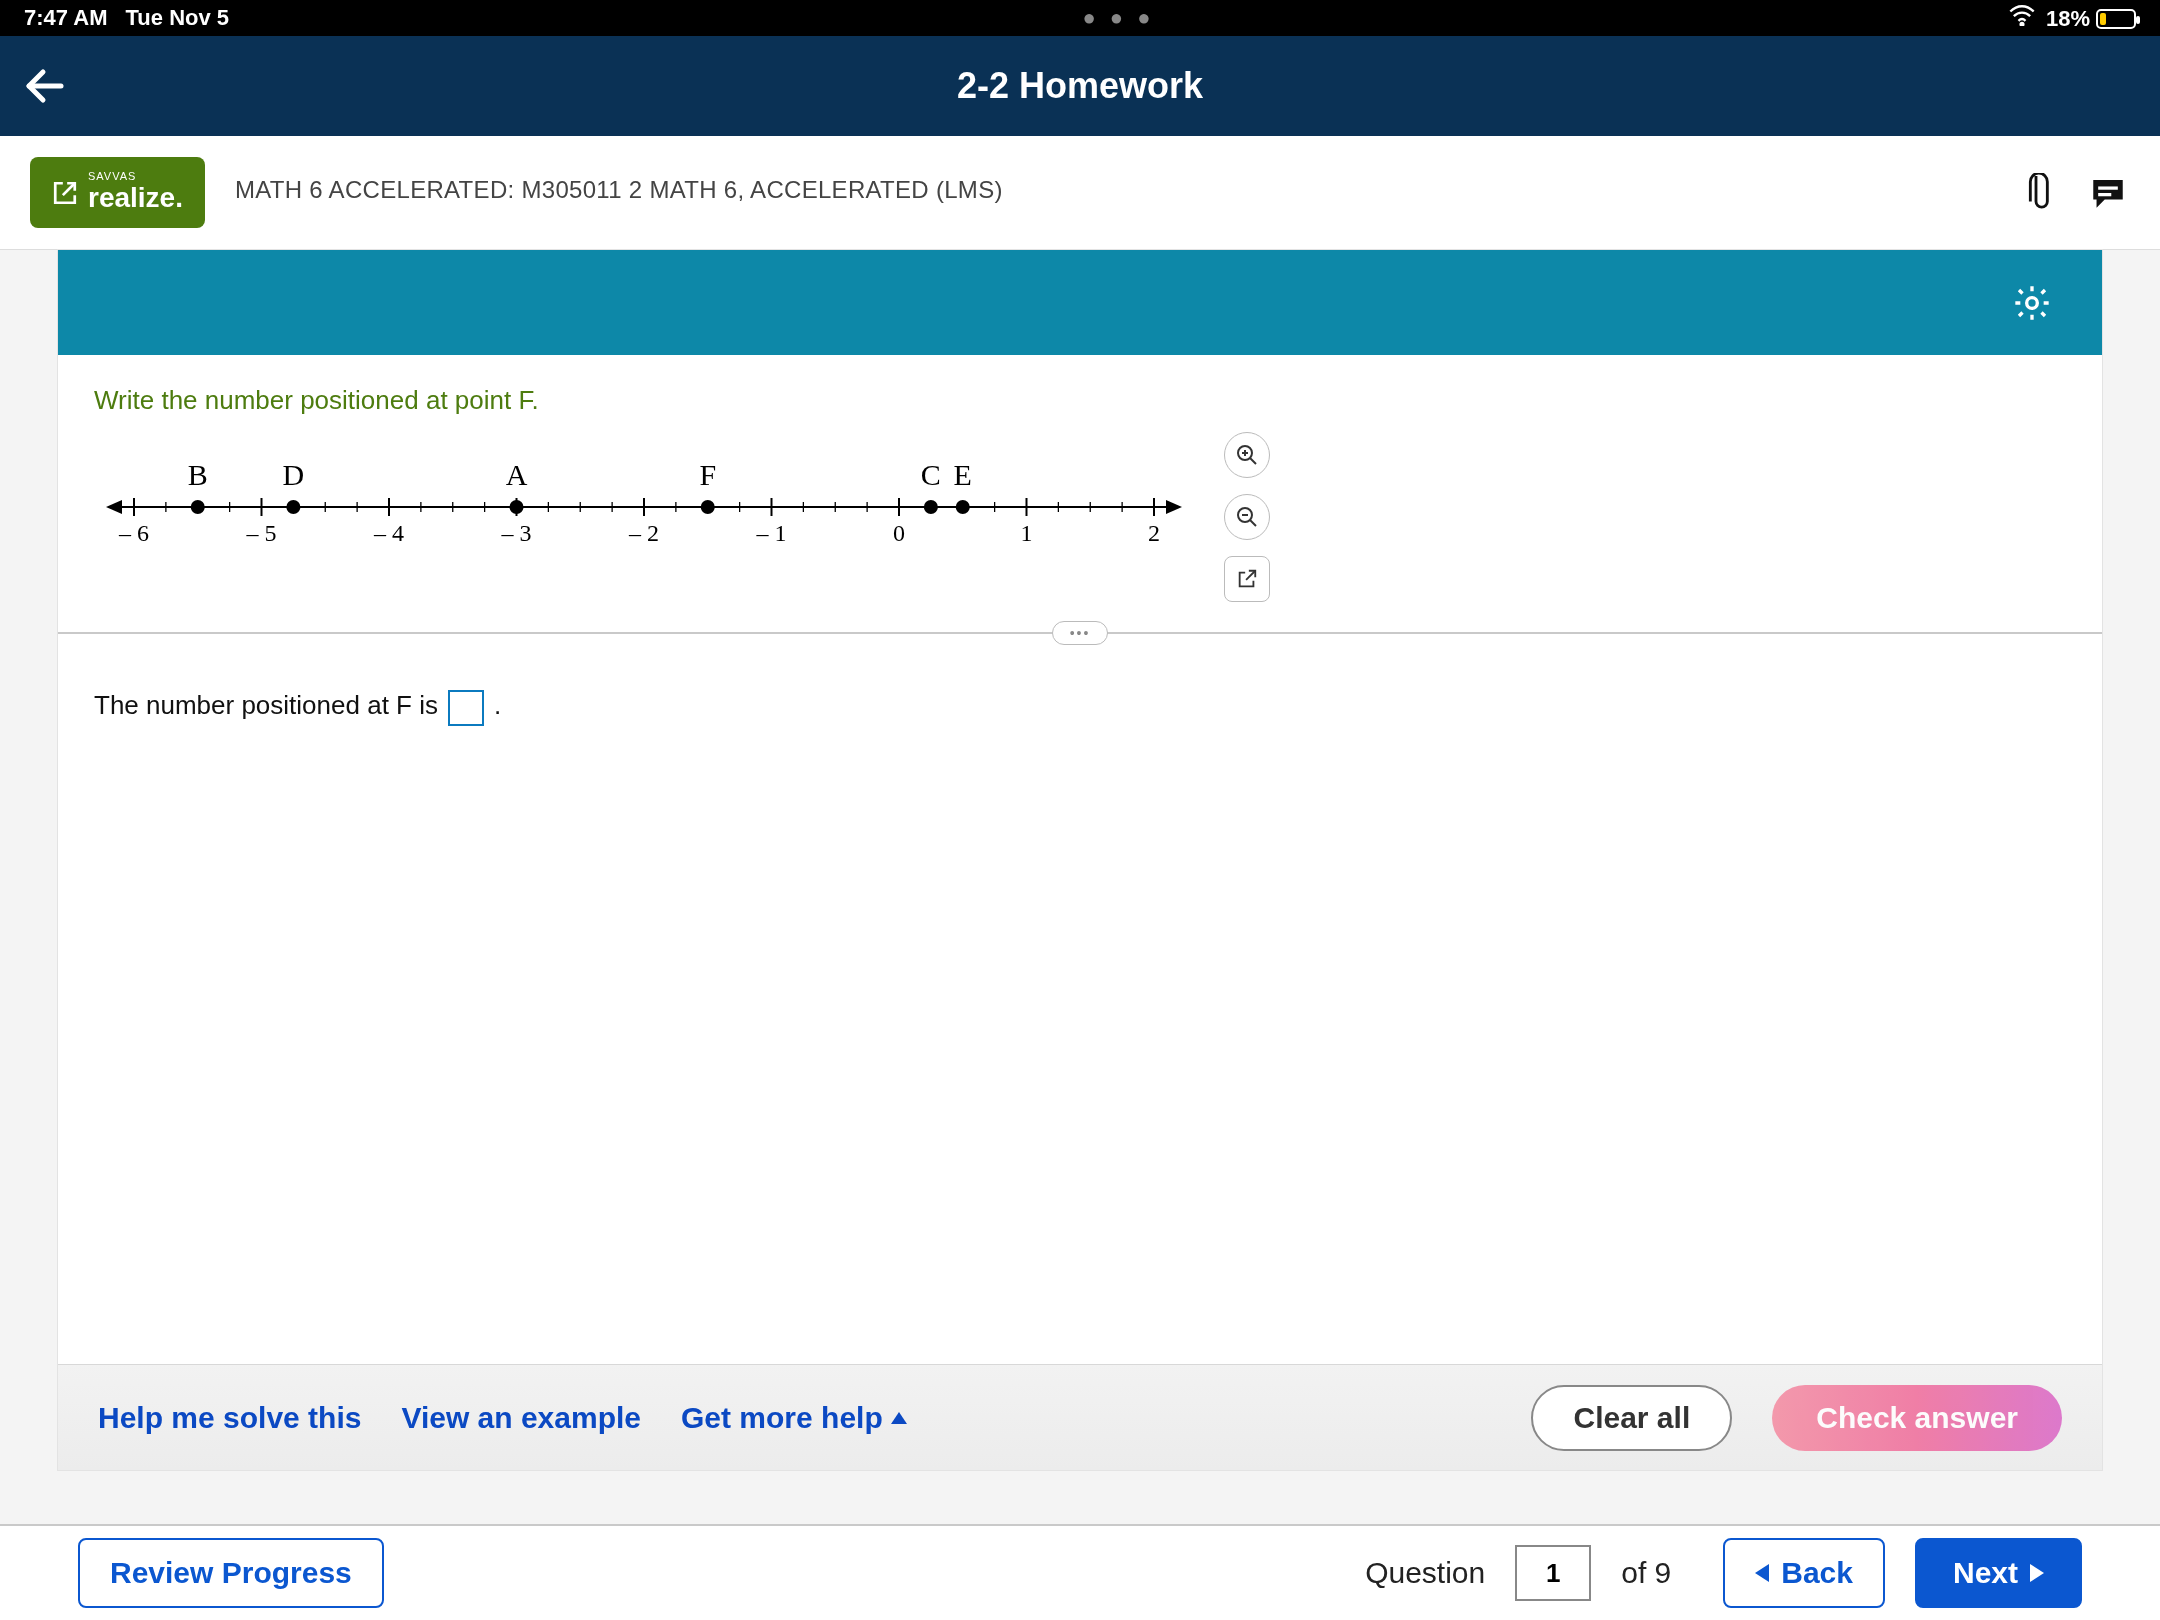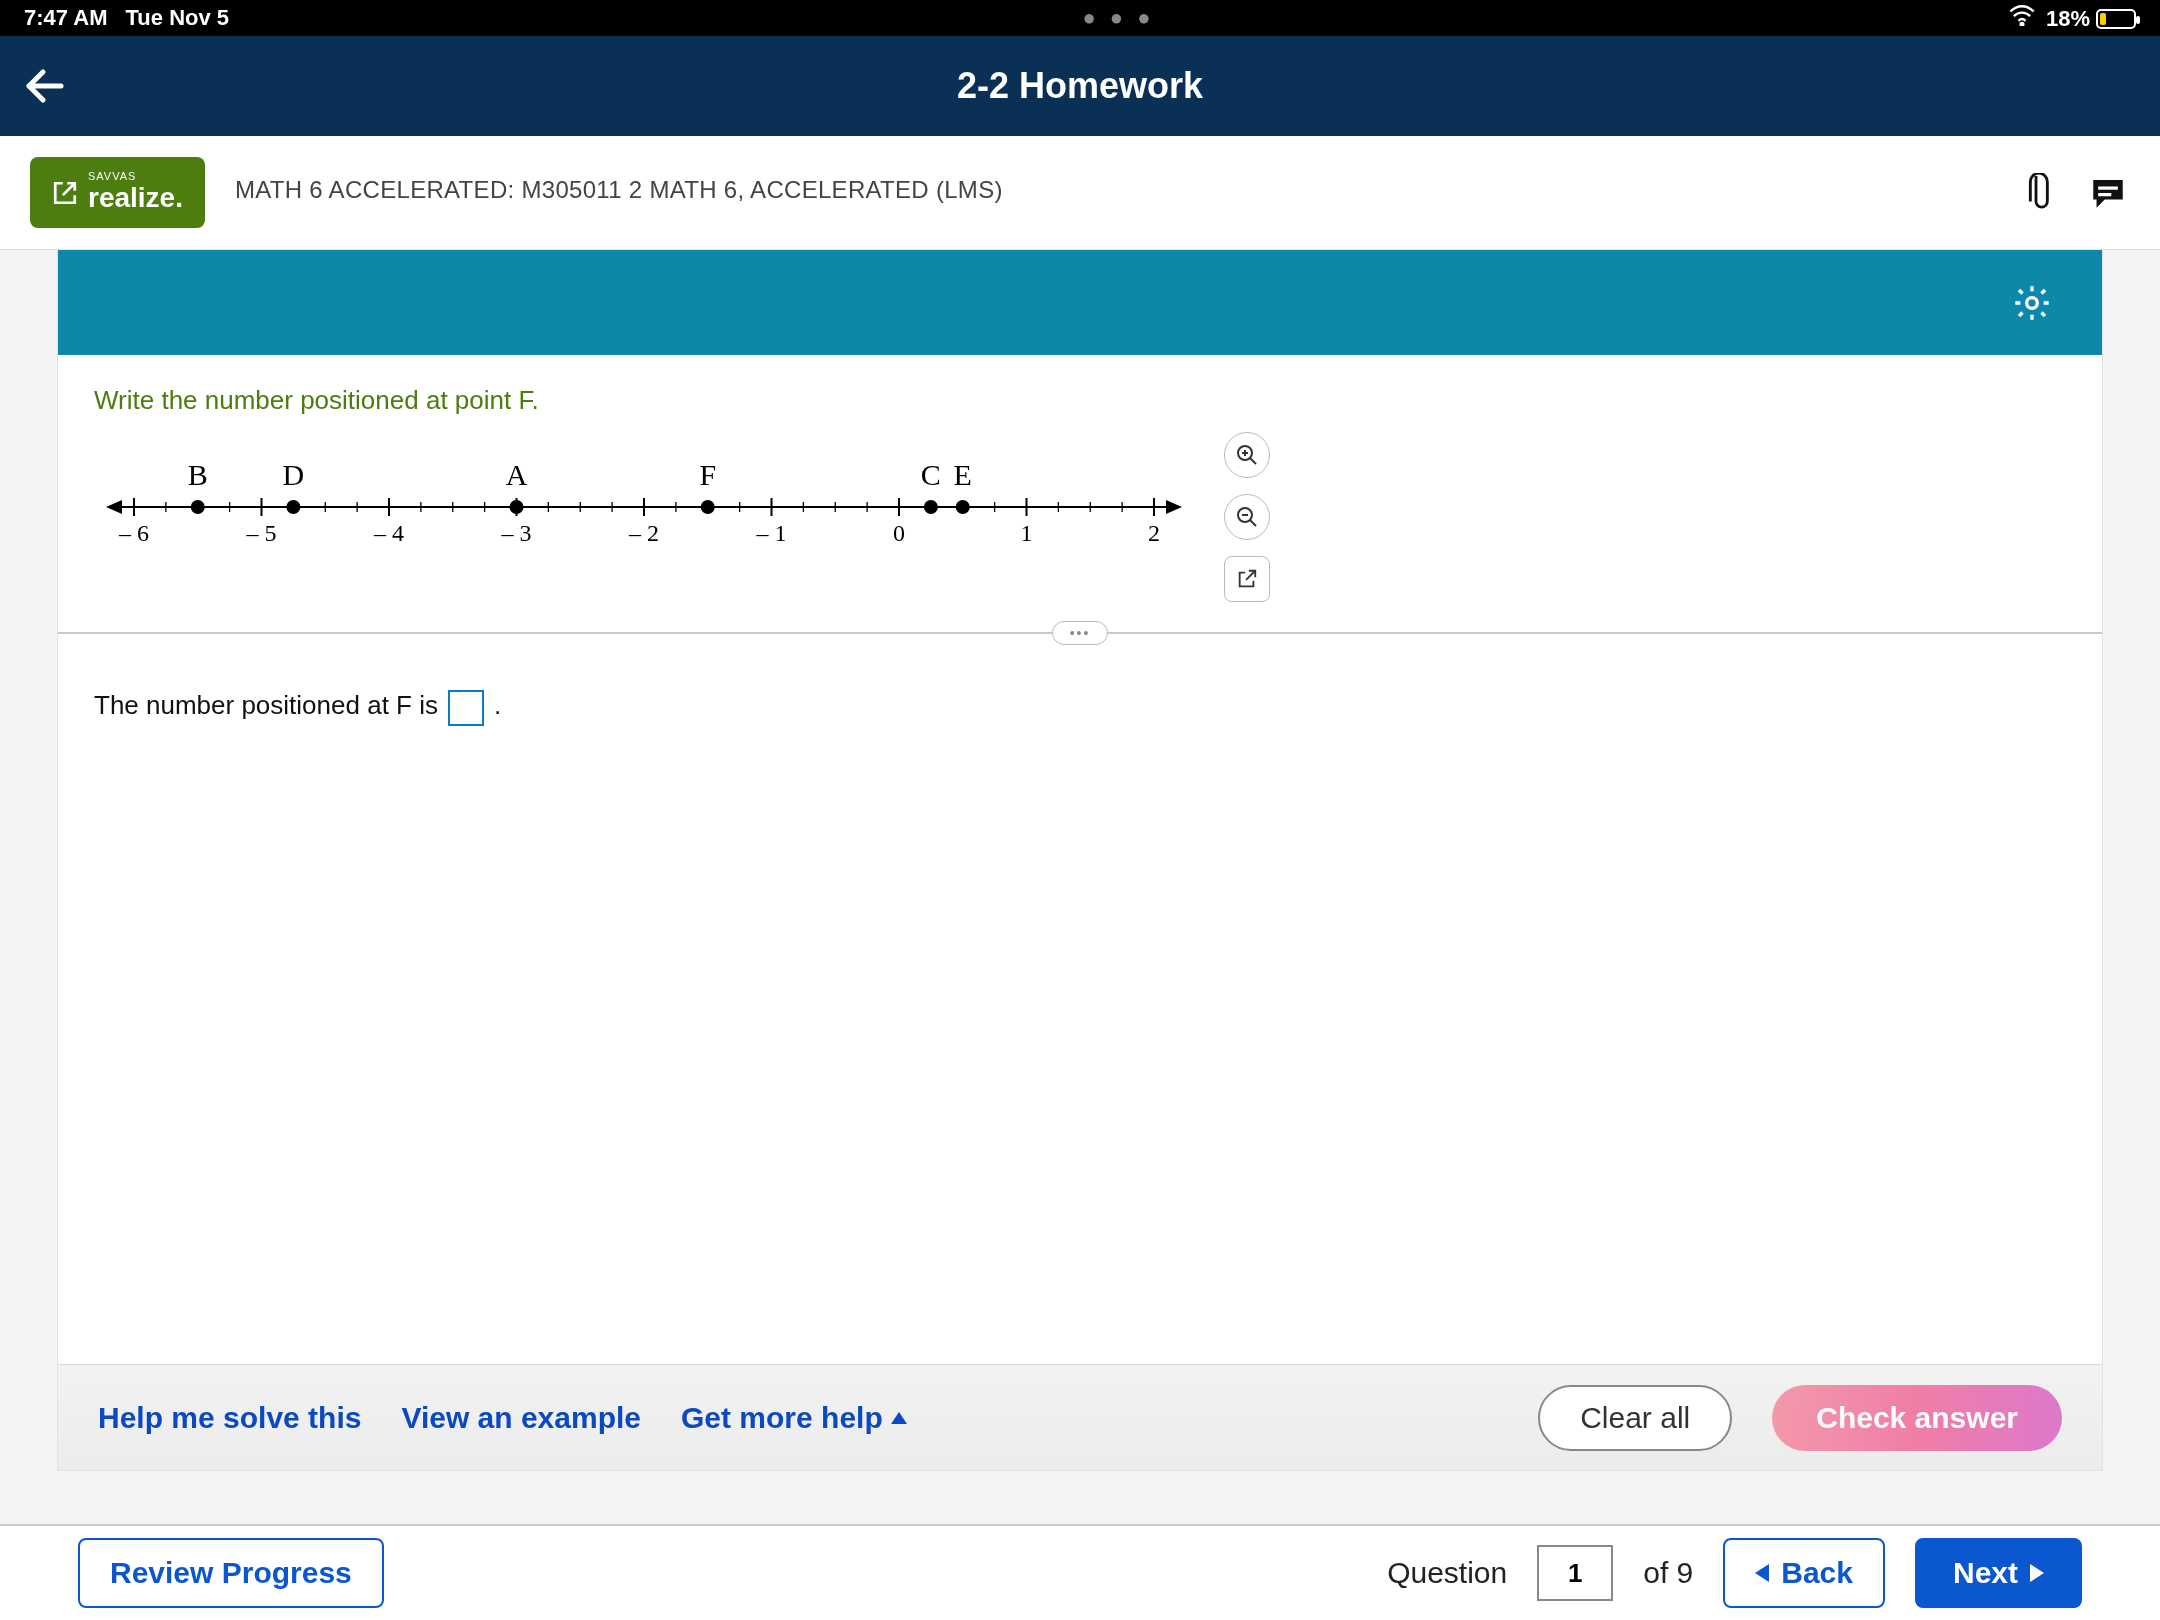--- a/index.html
+++ b/index.html
@@ -35,21 +35,21 @@
   .tool-col { display:flex; flex-direction:column; gap:16px; margin-left:10px;}
   .tool-btn { width:46px; height:46px; border:1px solid #bbb; border-radius:50%; background:#fff; display:flex; align-items:center; justify-content:center; cursor:pointer; color:#333;}
   .tool-btn.sq{border-radius:8px;}
   .splitter { position:relative; margin:30px -36px 0 -36px; height:2px; background:#c9c9c9;}
   .splitter .grip { position:absolute; left:50%; top:-11px; transform:translateX(-50%); width:56px; height:24px; border:1px solid #bbb; border-radius:14px; background:#fff; display:flex; align-items:center; justify-content:center; color:#888; font-size:14px; letter-spacing:2px; cursor:ns-resize;}
   .answer-area { padding:56px 0 0 0; font-size:26px; color:#111; display:flex; align-items:flex-start; gap:10px;}
   .answer-input { width:36px; height:36px; border:2px solid #0b7abf; background:#fff; }
   .bottom-help { position:absolute; left:0; right:0; bottom:0; height:106px; background:linear-gradient(#f2f2f2,#ececec); border-top:1px solid #d8d8d8; display:flex; align-items:center; padding:0 40px; gap:40px;}
   .link-btn { color:#0b49c3; font-weight:800; font-size:30px; cursor:pointer; display:flex; align-items:center; gap:8px;}
   .spacer { flex:1; }
-  .pill-btn { border:2px solid #888; border-radius:40px; padding:14px 40px; font-size:30px; font-weight:400; color:#333; background:#fff; cursor:pointer;}
+  .pill-btn { border:2px solid #888; border-radius:40px; padding:14px 40px; font-size:30px; font-weight:700; color:#333; background:#fff; cursor:pointer;}
   .check-btn { border:none; border-radius:40px; padding:16px 44px; font-size:30px; font-weight:700; color:#fff; background:linear-gradient(90deg,#f48aa0,#f06b9a,#d964c5); opacity:0.85; cursor:pointer;}
   .footerbar { position:absolute; left:0; right:0; bottom:0; height:96px; background:#fff; border-top:2px solid #c9c9c9; display:flex; align-items:center; padding:0 78px; gap:30px;}
   .outline-btn { border:2px solid #0b57d0; color:#0b57d0; background:#fff; border-radius:8px; padding:16px 30px; font-size:30px; font-weight:700; cursor:pointer;}
   .solid-btn { border:2px solid #0b57d0; color:#fff; background:#0b57d0; border-radius:8px; padding:16px 36px; font-size:30px; font-weight:700; cursor:pointer; display:flex; align-items:center; gap:12px;}
   .q-label{font-size:30px; color:#222;}
   .q-input{ width:76px; height:56px; border:2px solid #888; text-align:center; font-size:26px; font-weight:700;}
   .tri-up{ width:0;height:0;border-left:8px solid transparent;border-right:8px solid transparent;border-bottom:12px solid #0b49c3; display:inline-block;}
   .tri-left{ width:0;height:0;border-top:9px solid transparent;border-bottom:9px solid transparent;border-right:14px solid currentColor; display:inline-block;}
   .tri-right{ width:0;height:0;border-top:9px solid transparent;border-bottom:9px solid transparent;border-left:14px solid currentColor; display:inline-block;}
 </style>
@@ -245,21 +245,21 @@
       <button class="check-btn"><span>Check answer</span></button>
     </div>
   </div>
 
   <div class="footerbar">
     <button class="outline-btn"><span>Review Progress</span></button>
     <div class="spacer"></div>
     <span class="q-label">Question</span>
     <input class="q-input" value="1" style="">
     <span class="q-label"><span>of </span><span>9</span></span>
-    <button class="outline-btn" style="display:flex;align-items:center;gap:12px;">
+    <button class="outline-btn" style="display:flex;align-items:center;gap:12px;margin-left:22px;">
         <span class="tri-left"></span>
         <span>Back</span>
       </button>
     <button class="solid-btn">
         <span>Next</span>
         <span class="tri-right"></span>
       </button>
   </div>
 </div>
 

